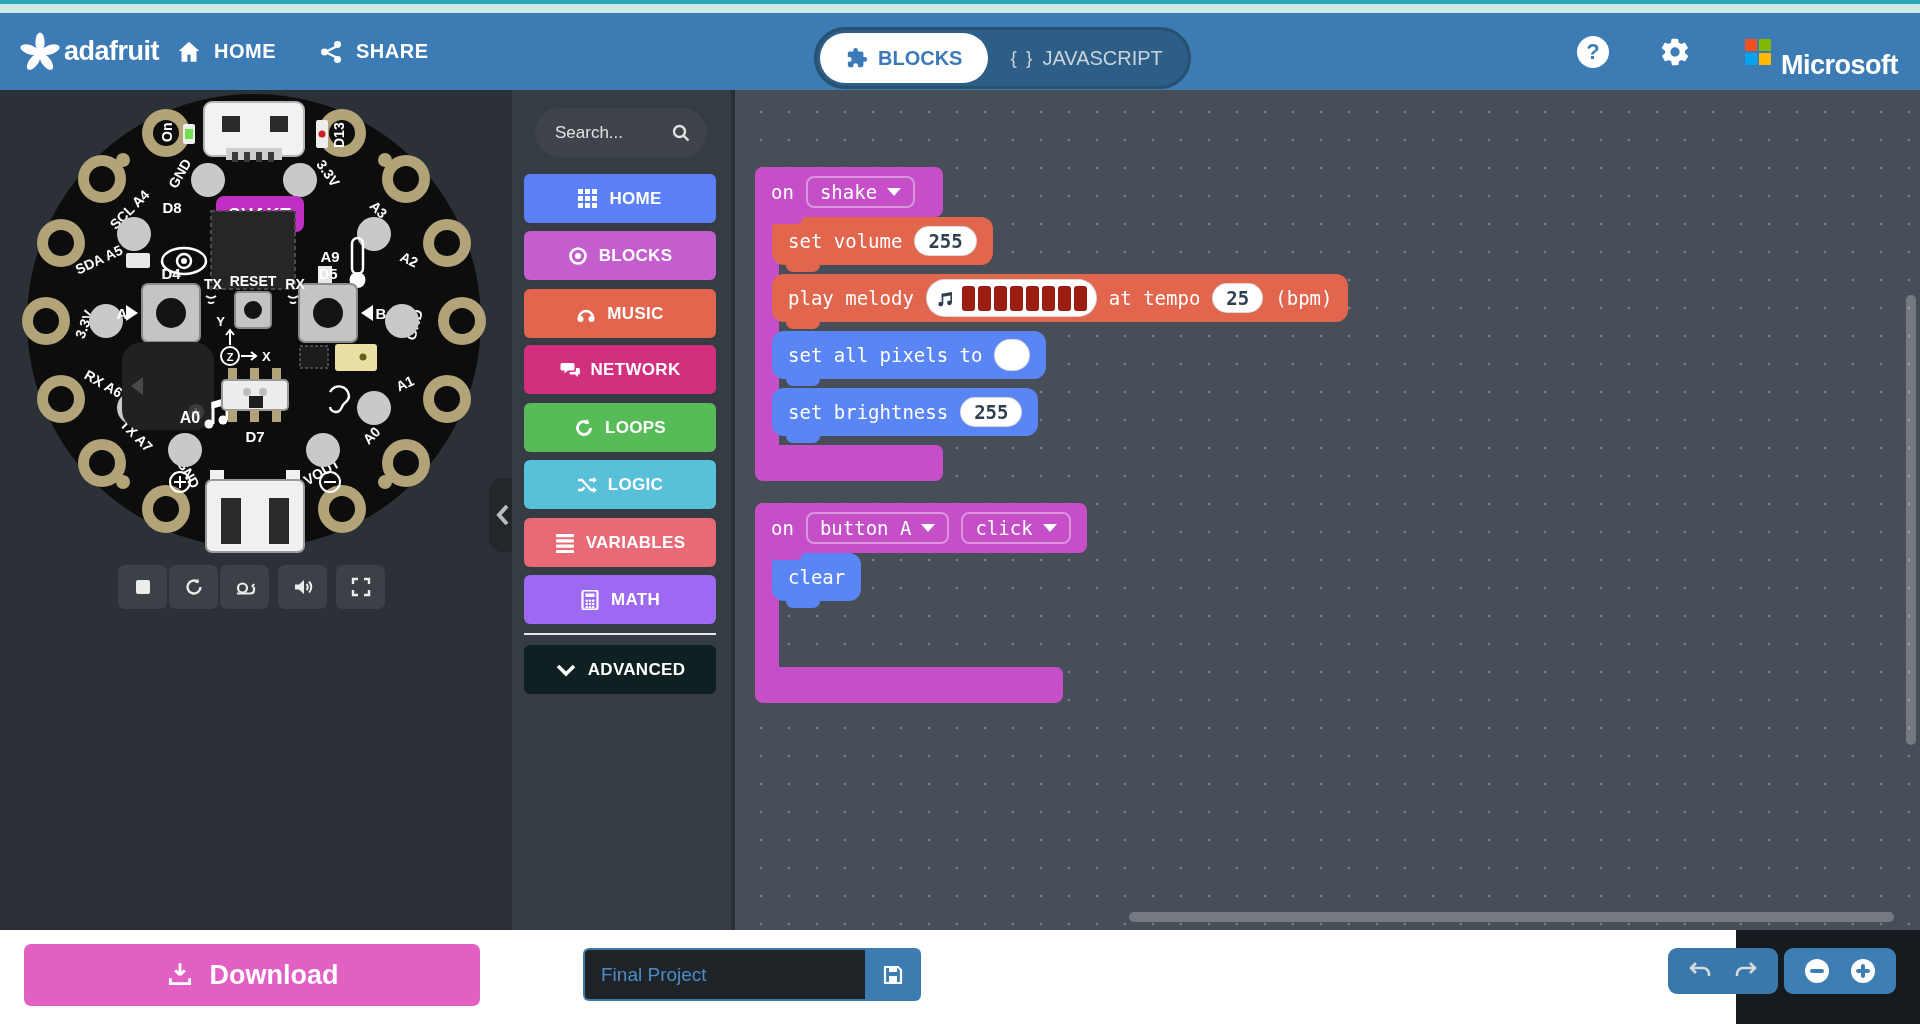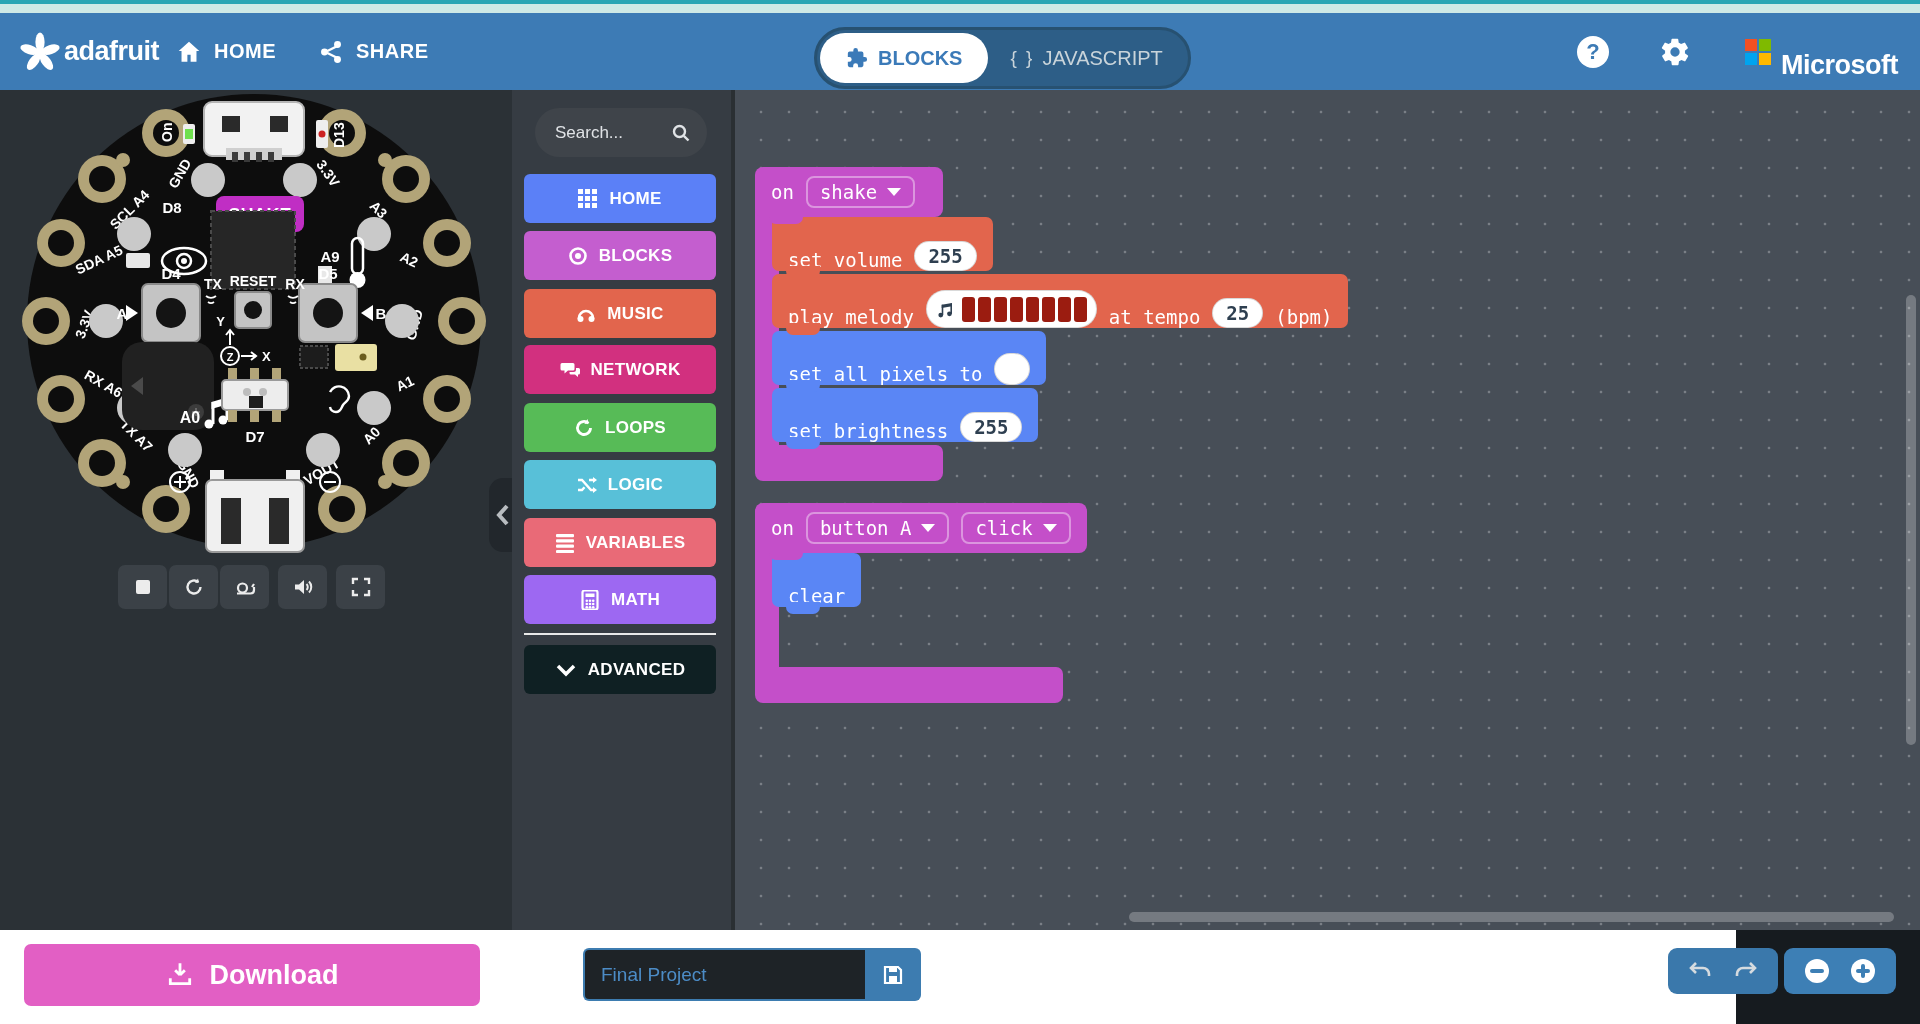--- a/index.html
+++ b/index.html
@@ -74,21 +74,21 @@
                background-size:28px 28px; background-position:12px 8px; }
   .hscroll { position:absolute; left:394px; top:822px; width:765px; height:10px;
              background:rgba(255,255,255,0.25); border-radius:5px; cursor:pointer; }
   .vscroll { position:absolute; left:1171px; top:205px; width:10px; height:450px;
              background:rgba(255,255,255,0.25); border-radius:5px; cursor:pointer; }
 
   .blkfont { font-family:"DejaVu Sans Mono", monospace; font-size:19px; color:#fff; }
   .hat, .blk, .foot, .spine { position:absolute; }
   .hat { height:50px; border-radius:8px; display:inline-flex; align-items:center; gap:12px;
          padding:0 16px; cursor:grab; }
-  .blk { height:54px; border-radius:7px; display:inline-flex; align-items:flex-end; gap:12px;
+  .blk { height:48px; border-radius:12px; display:inline-flex; align-items:center; gap:12px;
          padding:0 16px; cursor:grab; }
   .hat::after, .blk::after { content:""; position:absolute; bottom:-7px; left:14px; width:34px;
          height:12px; border-radius:0 0 7px 7px; background:inherit; }
   .foot { height:36px; border-radius:0 7px 8px 8px; cursor:grab; }
   .spine { width:24px; }
   .ev  { background:#c44fc9; }
   .mus { background:#e2654d; }
   .lig { background:#5a86f5; }
 
   .dd { border:2px solid rgba(255,255,255,0.40); border-radius:8px; padding:3px 12px;

